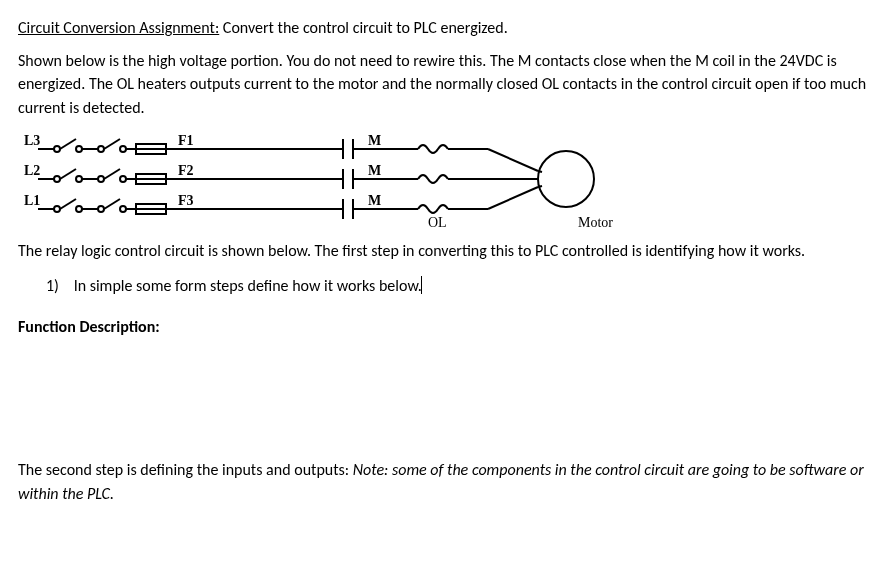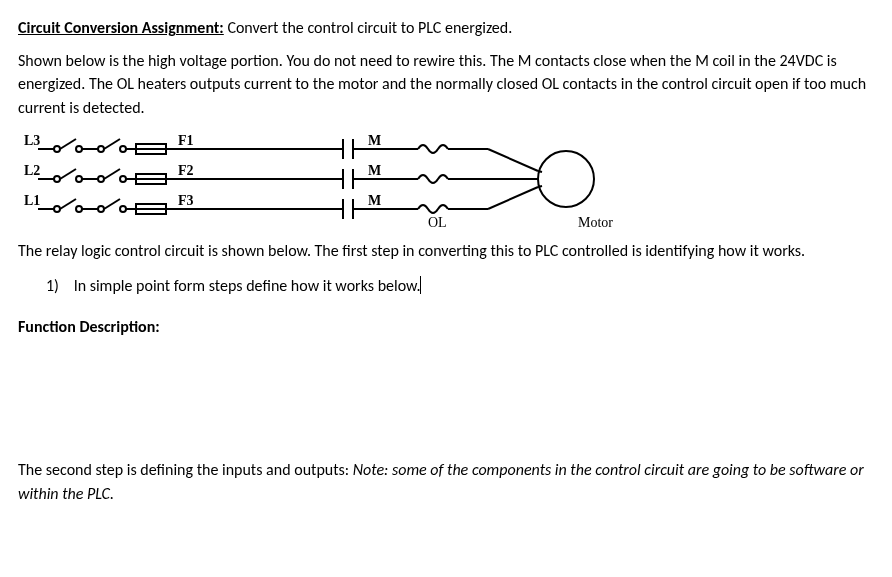--- a/index.html
+++ b/index.html
@@ -8,21 +8,21 @@
     color: #000;
     background: #fff;
     margin: 0;
     padding: 16px 18px;
     width: 892px;
     box-sizing: border-box;
     line-height: 1.45;
   }
   .title-line { margin-bottom: 10px; }
   .title {
-    font-weight: bold;
+    font-weight: normal;
     text-decoration: underline;
   }
   .para { margin: 8px 0 12px 0; }
   .ol-item { margin: 10px 0 14px 28px; }
   .ol-num { display:inline-block; width: 24px; }
   .func-head { font-weight: bold; margin: 18px 0 120px 0;}
   .bottom-para { margin-top: 8px; }
   .italic { font-style: italic; }
   svg { display:block; margin: 4px 0 2px 0; }
   .cursor { display:inline-block; width:1px; height:18px; background:#000; vertical-align:-3px; margin-left:-1px;}
@@ -121,20 +121,20 @@
 
     <text x="410" y="96" stroke="none" fill="#000" font-weight="normal">OL</text>
     <text x="560" y="96" stroke="none" fill="#000" font-weight="normal">Motor</text>
   </g>
 </svg>
 
 <div class="para">The relay logic control circuit is shown below. The first step in converting this to PLC controlled is identifying how it works.</div>
 
 <div class="ol-item">
   <span class="ol-num">1)</span>
-  <span>In simple point form steps define how it works below.</span><span class="cursor"></span>
+  <span>In simple some form steps define how it works below.</span><span class="cursor"></span>
 </div>
 
 <div class="func-head">Function Description:</div>
 
 <div class="bottom-para">
   <span>The second step is defining the inputs and outputs: </span><span class="italic">Note: some of the components in the control circuit are going to be software or within the PLC.</span>
 </div>
 
 </body></html>

